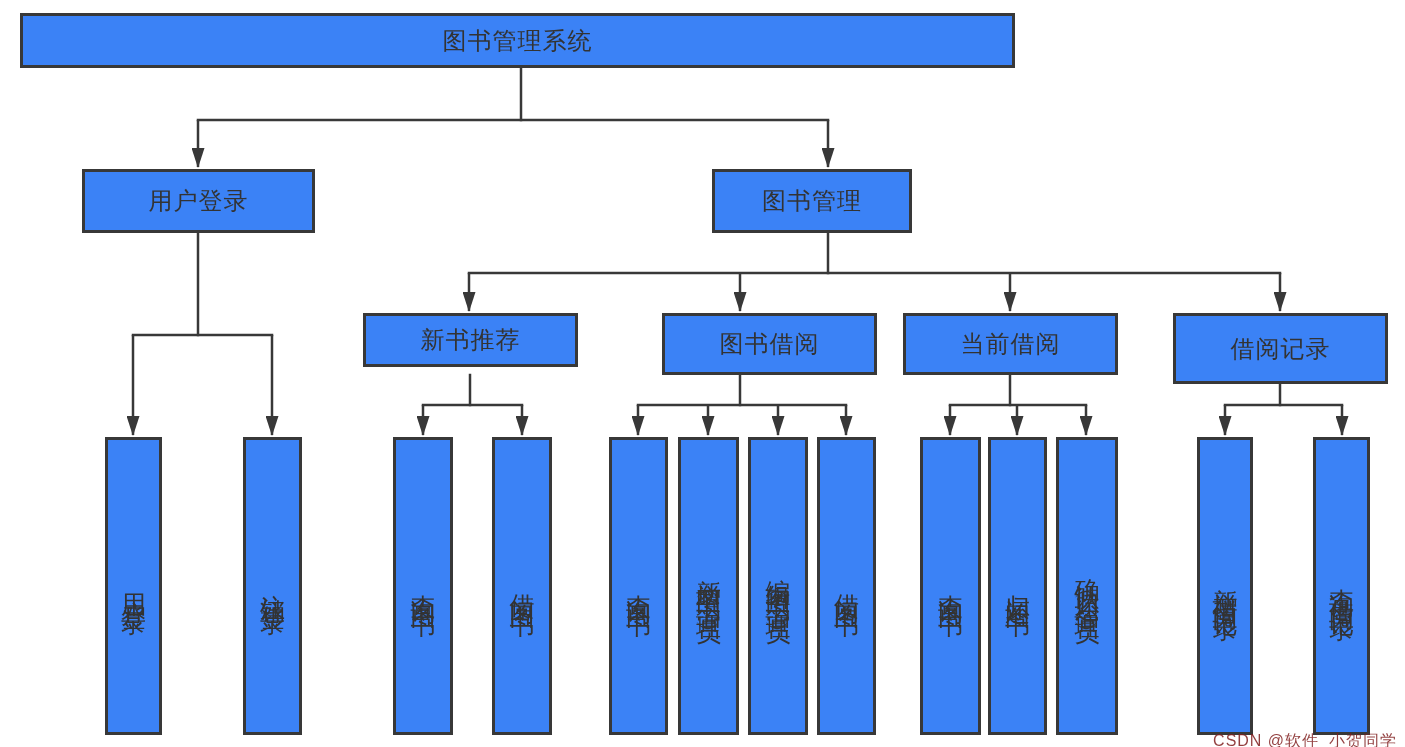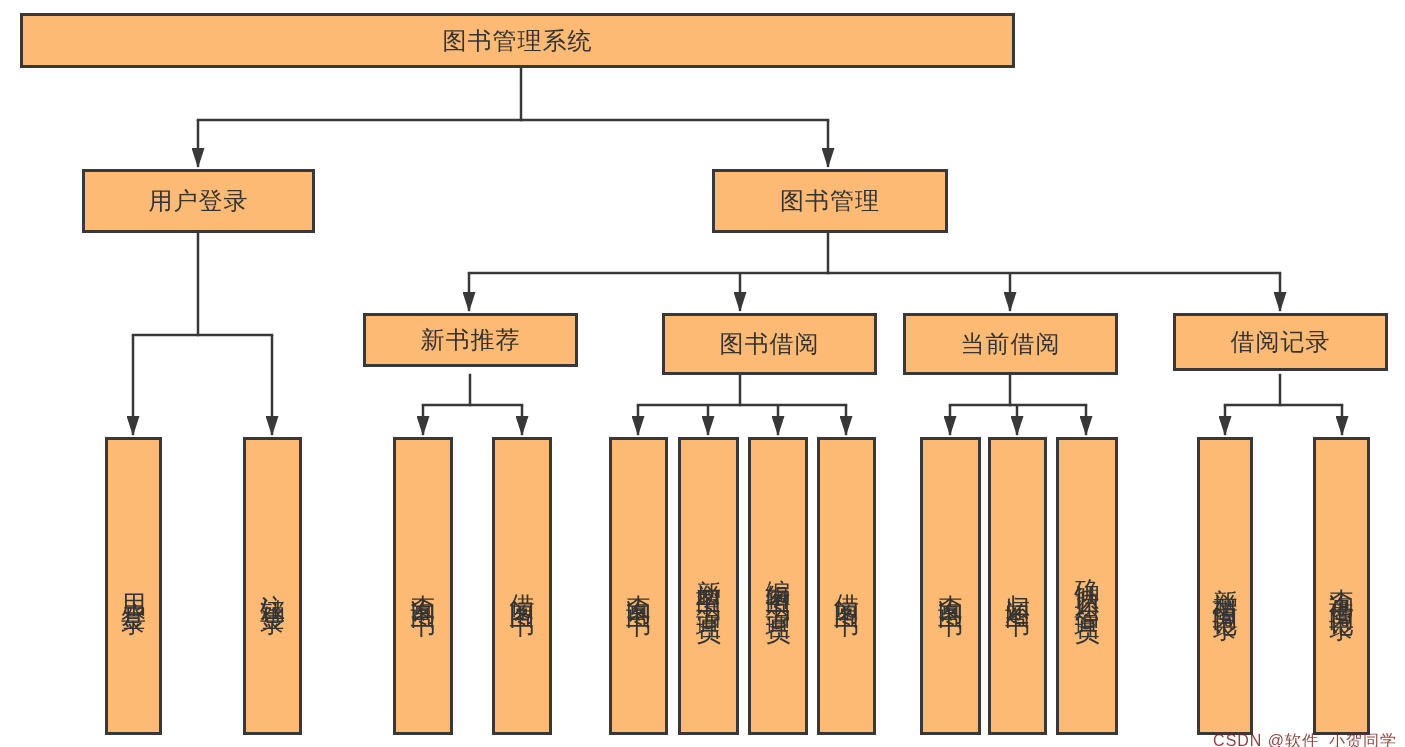--- a/index.html
+++ b/index.html
@@ -13,43 +13,43 @@
   }
   .connectors {
     position: absolute;
     left: 0; top: 0;
     width: 1405px; height: 747px;
   }
   .box {
     position: absolute;
     box-sizing: border-box;
     border: 3px solid #383838;
-    background: #fdba74;
+    background: #3b82f6;
     display: flex;
     align-items: center;
     justify-content: center;
     color: #333333;
   }
   .h-label { font-size: 24px; letter-spacing: 1px; white-space: nowrap; }
   .v-label {
     writing-mode: vertical-rl;
     text-orientation: mixed;
     font-size: 25px;
     letter-spacing: 6px;
     line-height: 1;
     white-space: nowrap;
   }
   
   .n-root          { left:20px;   top:13px;  width:995px; height:55px; }
   .n-user-login    { left:82px;   top:169px; width:233px; height:64px; }
-  .n-book-mgmt     { left:712px;  top:169px; width:236px; height:64px; }
+  .n-book-mgmt     { left:712px;  top:169px; width:200px; height:64px; }
   .n-new-book-rec  { left:363px;  top:313px; width:215px; height:54px; }
   .n-book-borrow   { left:662px;  top:313px; width:215px; height:62px; }
   .n-current-borrow{ left:903px;  top:313px; width:215px; height:62px; }
-  .n-borrow-records{ left:1173px; top:313px; width:215px; height:58px; }
+  .n-borrow-records{ left:1173px; top:313px; width:215px; height:71px; }
   .leaf { top:437px; height:298px; }
   .l-a0 { left:105px;  width:57px; }
   .l-a1 { left:243px;  width:59px; }
   .l-b0 { left:393px;  width:60px; }
   .l-b1 { left:492px;  width:60px; }
   .l-c0 { left:609px;  width:59px; }
   .l-c1 { left:678px;  width:61px; }
   .l-c2 { left:748px;  width:60px; }
   .l-c3 { left:817px;  width:59px; }
   .l-d0 { left:920px;  width:61px; }

